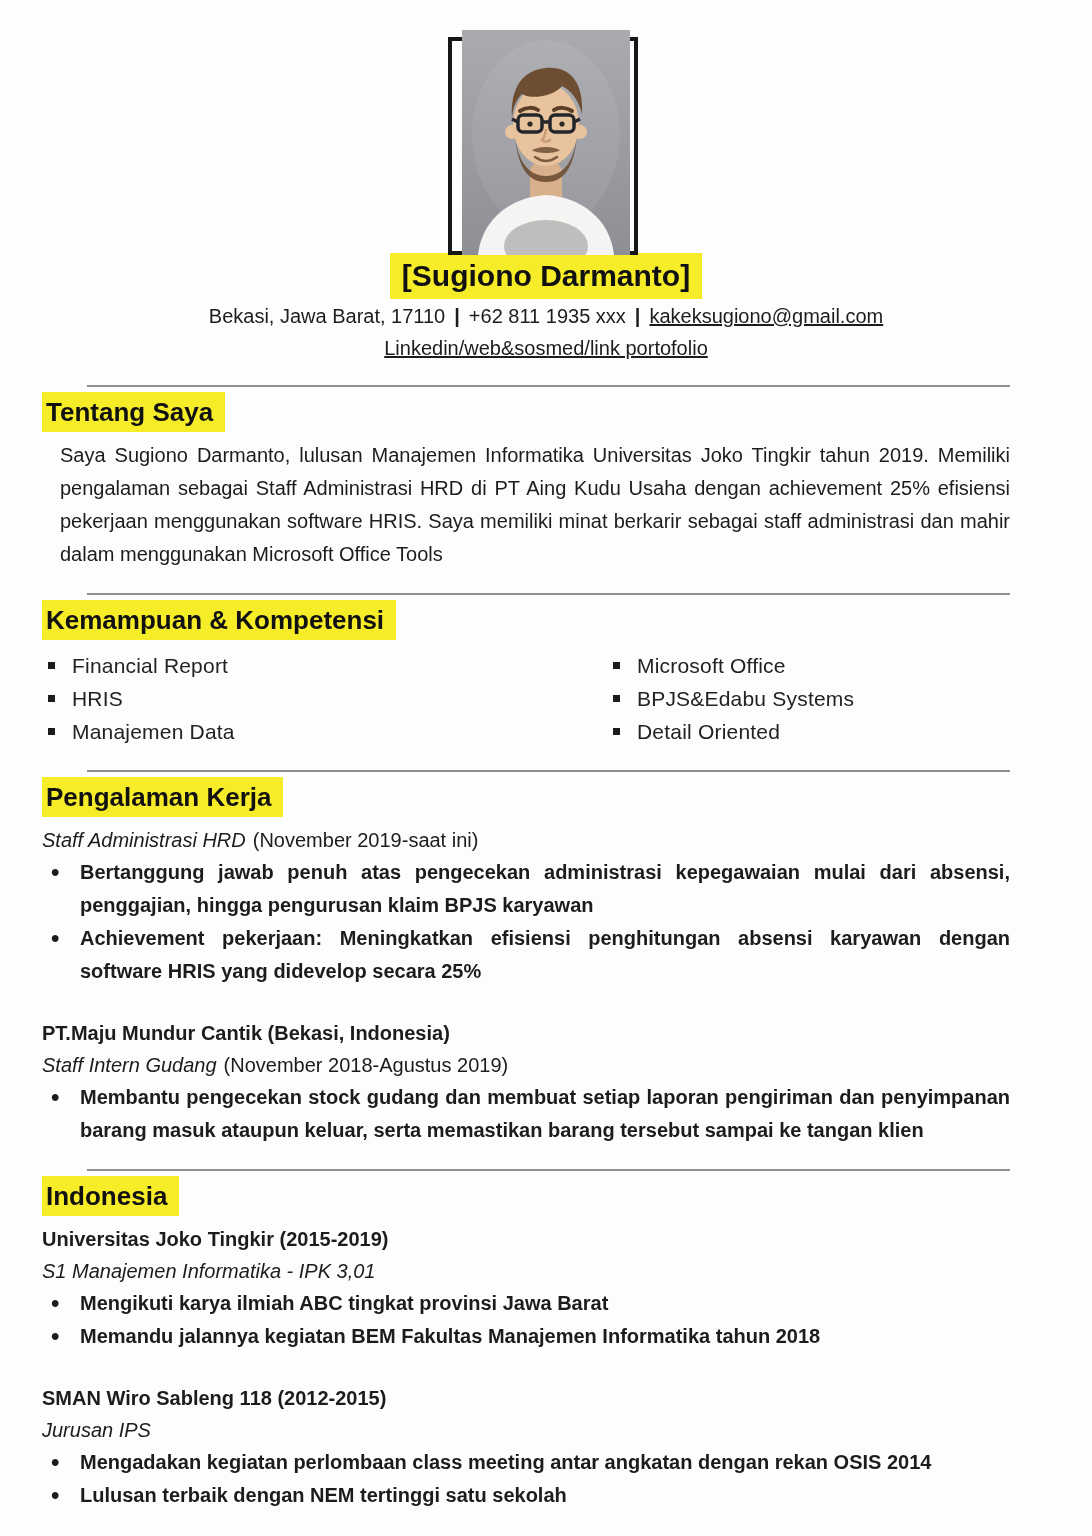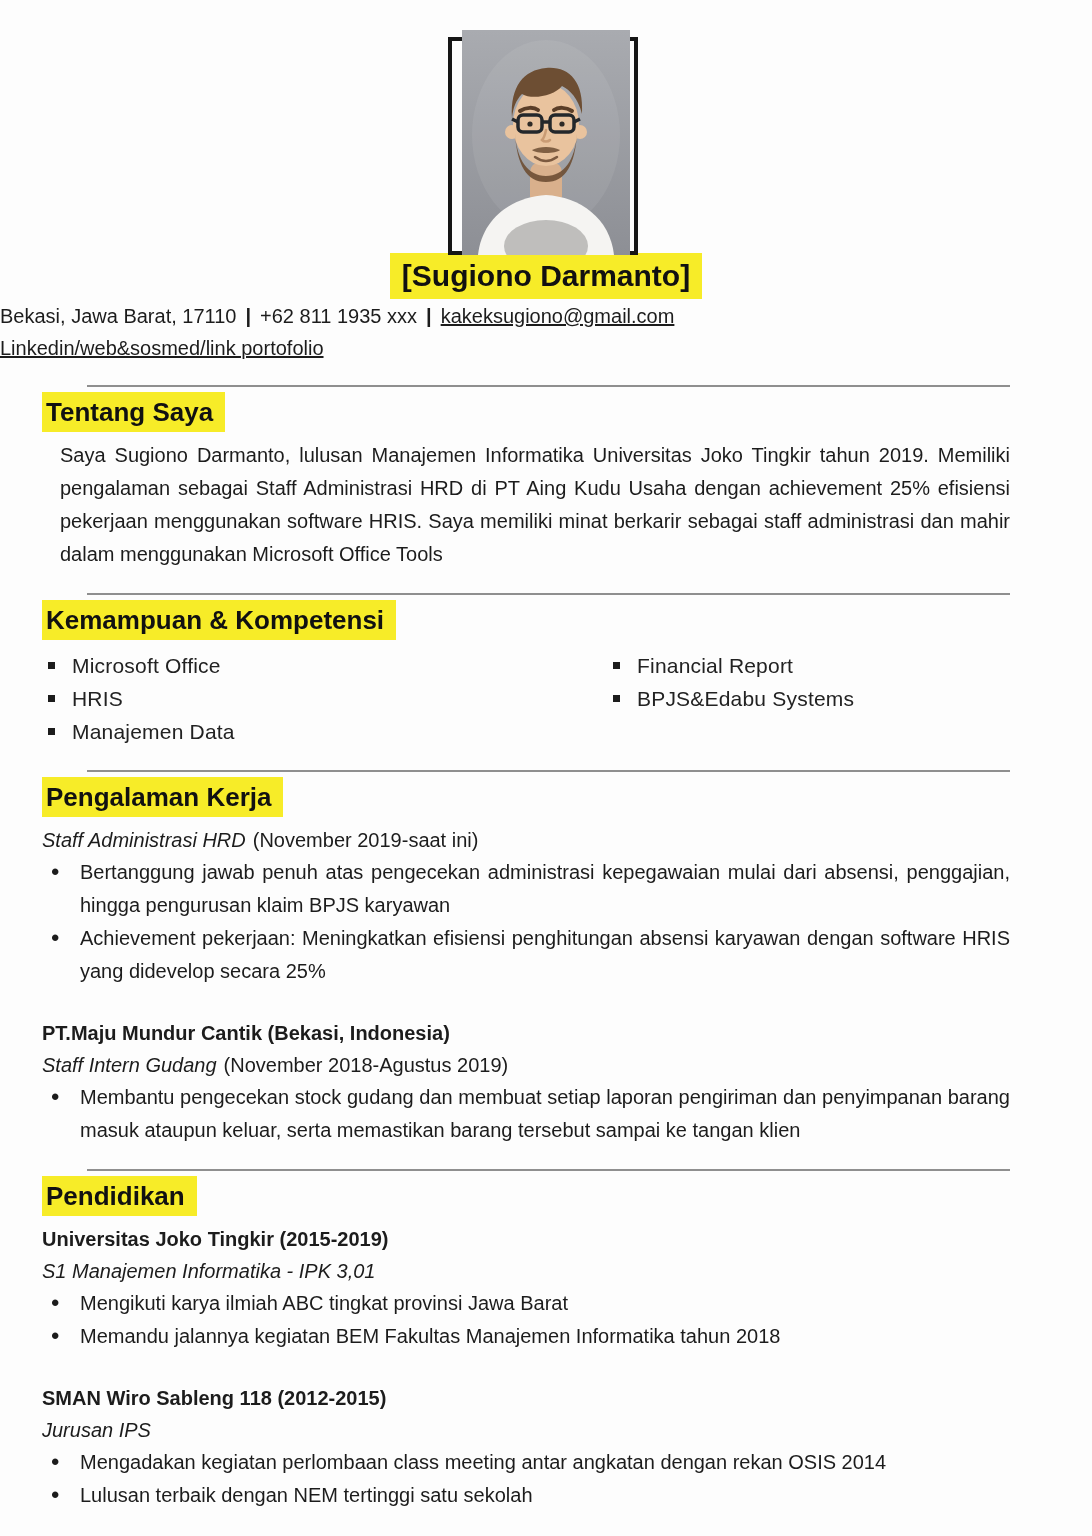--- a/index.html
+++ b/index.html
@@ -21,21 +21,21 @@
     position:absolute;left:448px;top:37px;width:190px;height:218px;
     border:4px solid #161616;background:transparent;
   }
   .avatar{position:absolute;left:462px;top:30px;width:168px;height:225px;display:block;}
 
   .name-row{text-align:center;margin:0;line-height:0;}
   .name-highlight{
     display:inline-block;background:var(--hl);color:#111;
     font-weight:bold;font-size:30px;line-height:38px;padding:4px 12px;
   }
-  .contact-row{ text-align:left;font-size:20px;line-height:30px;margin-top:2px; }
+  .contact-row{ text-align:center;font-size:20px;line-height:30px;margin-top:2px; }
   .contact-row .sep{font-weight:bold;margin:0 9px;}
   .link{color:inherit;text-decoration:underline;cursor:pointer;}
 
   
   .content{padding:0 82px 0 42px;}
   .rule{border:none;border-top:2px solid var(--rule);margin:22px 0 5px 45px;height:0;}
   .sec-title{
     display:inline-block;background:var(--hl);color:#111;
     font-weight:bold;font-size:26px;line-height:34px;
     padding:3px 12px 3px 4px;margin:0 0 5px 0;
@@ -52,21 +52,21 @@
   }
 
   .job,.school{margin-top:2px;}
   .job + .job, .school + .school{margin-top:29px;}
   .company,.school-name{font-weight:bold;font-size:20px;line-height:32px;}
   .role-line,.school-detail{font-size:20px;line-height:32px;}
   .role,.detail-italic{font-style:italic;}
   .period{margin-left:7px;}
   .bullets{list-style:none;margin:0;padding:0;}
   .bullets li{
-    position:relative;padding-left:38px;font-size:20px;line-height:33px;text-align:justify;
+    position:relative;padding-left:38px;font-size:20px;line-height:33px;text-align:justify;font-weight:bold;
   }
   .bullets li::before{
     content:"\2022";position:absolute;left:9px;top:-1px;font-size:24px;color:#1c1c1c;
   }
 </style>
 </head>
 <body>
 
 <div class="page">
 
@@ -122,25 +122,26 @@
     <hr class="rule">
     <div>
       <h2 class="sec-title">Tentang Saya</h2>
       <p class="about-text">Saya Sugiono Darmanto, lulusan Manajemen Informatika Universitas Joko Tingkir tahun 2019. Memiliki pengalaman sebagai Staff Administrasi HRD di PT Aing Kudu Usaha dengan achievement 25% efisiensi pekerjaan menggunakan software HRIS. Saya memiliki minat berkarir sebagai staff administrasi dan mahir dalam menggunakan Microsoft Office Tools</p>
     </div>
 
     <hr class="rule">
     <div>
       <h2 class="sec-title">Kemampuan &amp; Kompetensi</h2>
       <div class="skills-grid">
+        <div class="skill-item">Financial Report</div>
         <div class="skill-item">Microsoft Office</div>
-        <div class="skill-item">Financial Report</div>
         <div class="skill-item">HRIS</div>
         <div class="skill-item">BPJS&amp;Edabu Systems</div>
         <div class="skill-item">Manajemen Data</div>
+        <div class="skill-item">Detail Oriented</div>
       </div>
     </div>
 
     <hr class="rule">
     <div>
       <h2 class="sec-title">Pengalaman Kerja</h2>
 
       <div class="job">
         <div class="role-line">
           <span class="role">Staff Administrasi HRD</span><span class="period">(November 2019-saat ini)</span>
@@ -157,21 +158,21 @@
           <span class="role">Staff Intern Gudang</span><span class="period">(November 2018-Agustus 2019)</span>
         </div>
         <ul class="bullets">
           <li>Membantu pengecekan stock gudang dan membuat setiap laporan pengiriman dan penyimpanan barang masuk ataupun keluar, serta memastikan barang tersebut sampai ke tangan klien</li>
         </ul>
       </div>
     </div>
 
     <hr class="rule">
     <div>
-      <h2 class="sec-title">Pendidikan</h2>
+      <h2 class="sec-title">Indonesia</h2>
 
       <div class="school">
         <div class="school-name">Universitas Joko Tingkir (2015-2019)</div>
         <div class="school-detail detail-italic">S1 Manajemen Informatika - IPK 3,01</div>
         <ul class="bullets">
           <li>Mengikuti karya ilmiah ABC tingkat provinsi Jawa Barat</li>
           <li>Memandu jalannya kegiatan BEM Fakultas Manajemen Informatika tahun 2018</li>
         </ul>
       </div>
 

